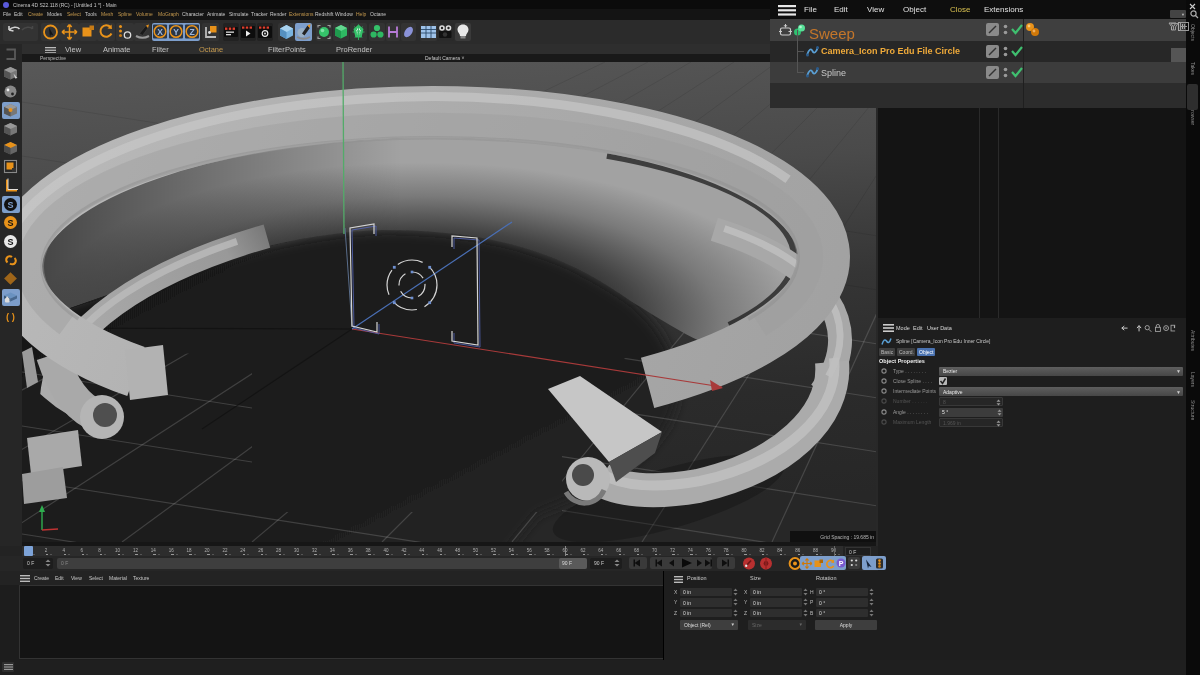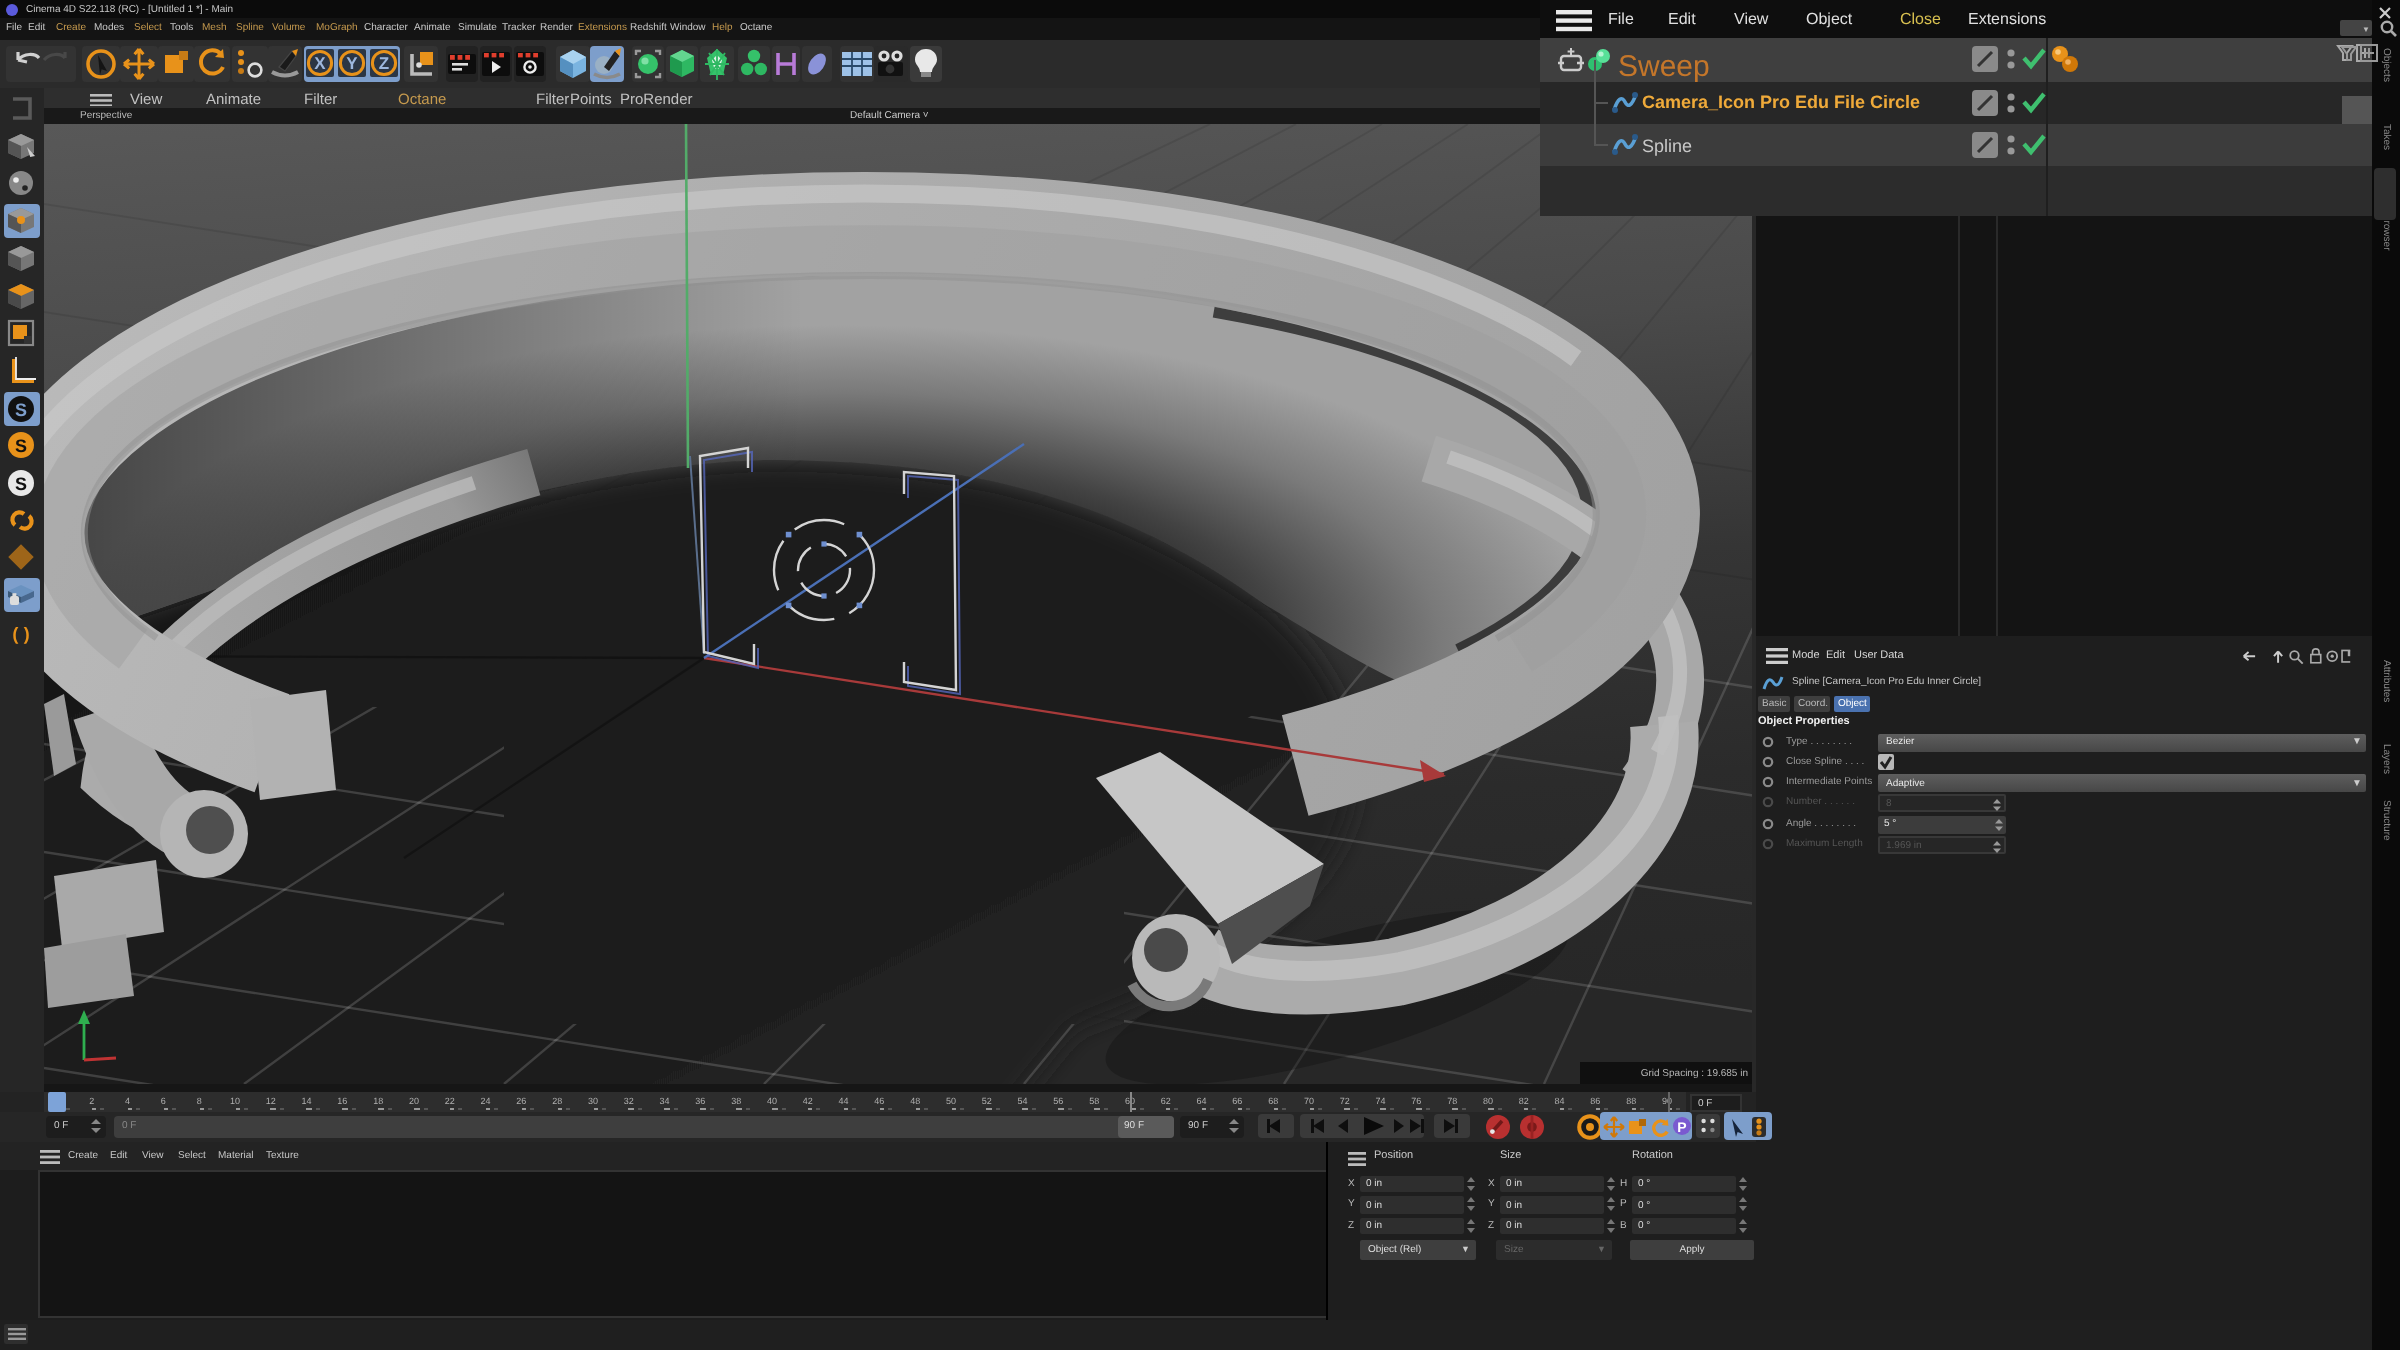--- a/index.html
+++ b/index.html
@@ -219,21 +219,21 @@
         <rect y="2.6" width="11" height="1.3" fill="#bbb"></rect>
         <rect y="5.2" width="11" height="1.3" fill="#bbb"></rect>
       </svg>
     </div>
 <span style="position:absolute;left:43px;top:1px;color:#c2c2c2">View</span>
     <span style="position:absolute;left:81px;top:1px;color:#c2c2c2">Animate</span>
     <span style="position:absolute;left:130px;top:1px;color:#c2c2c2">Filter</span>
     <span style="position:absolute;left:177px;top:1px;color:#c69a4e">Octane</span>
     <span style="position:absolute;left:246px;top:1px;color:#c2c2c2">Filter</span>
     <span style="position:absolute;left:263px;top:1px;color:#c2c2c2">Points</span>
-    <span style="position:absolute;left:288px;top:1px;color:#c2c2c2">ProRender</span>
+    <span style="position:absolute;left:314px;top:1px;color:#c2c2c2">ProRender</span>
   </div>
 <div style="position:absolute;left:0;top:44px;width:22px;height:502px;background:#262626"></div>
 <div style="position:absolute;left:2px;top:46.0px;width:18px;height:17px;border-radius:2px;overflow:hidden">
     <svg width="18" height="17" viewBox="0 0 18 17">
       <path d="M4.5 3.5 L13 3.5 L13 13 L4.5 13" stroke="#5a5a5a" stroke-width="1.8" fill="none"></path>
     </svg>
   </div>
 <div style="position:absolute;left:2px;top:64.7px;width:18px;height:17px;border-radius:2px;overflow:hidden">
     <svg width="18" height="17" viewBox="0 0 18 17">
       <path d="M8.5 2 L15 5 L15 11.5 L8.5 14.5 L2 11.5 L2 5 Z" fill="#777"></path>

